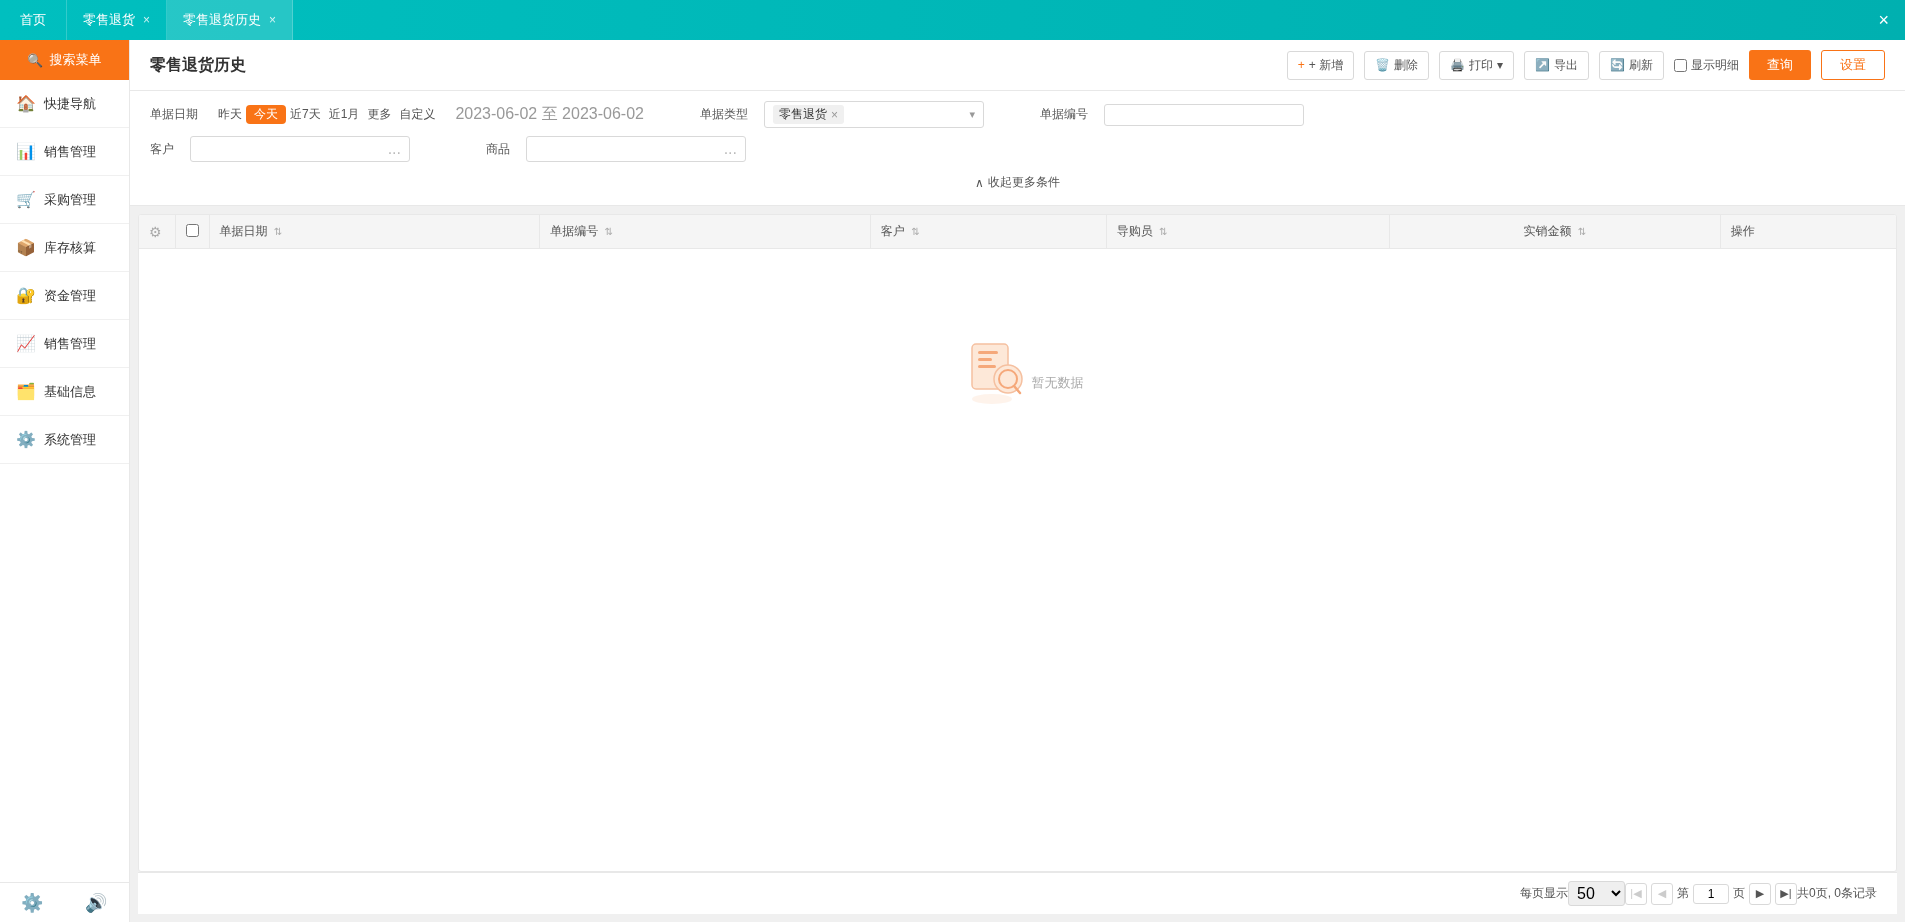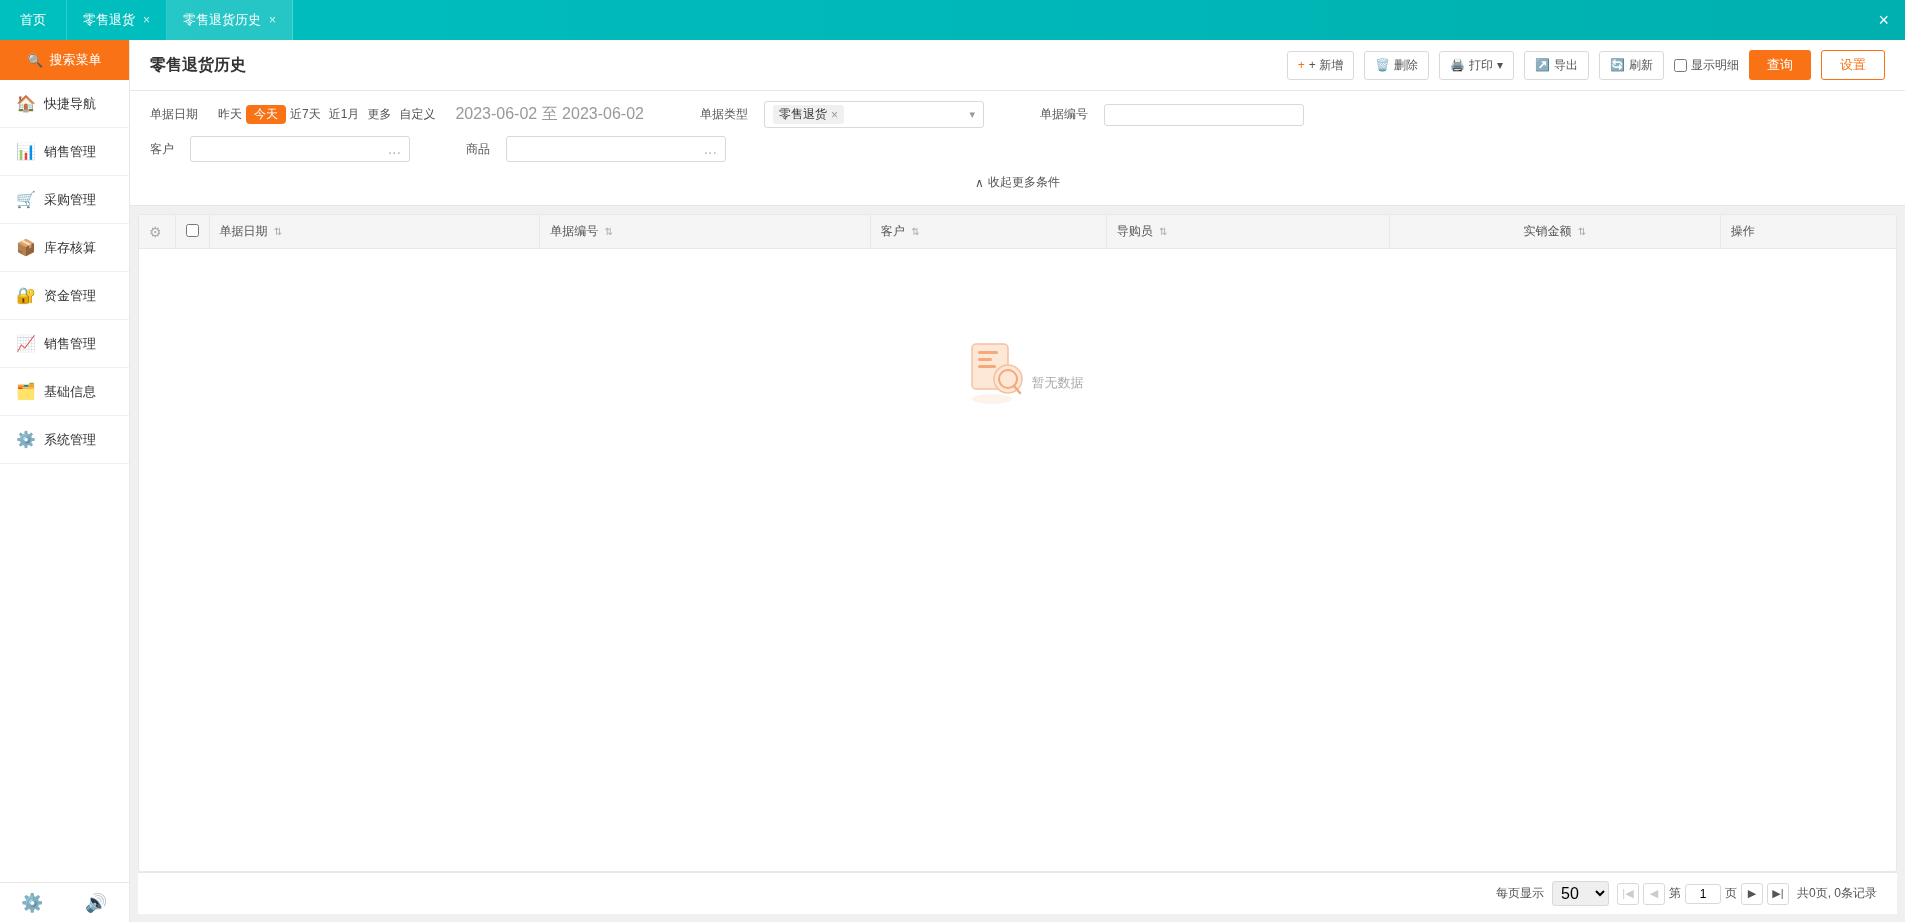--- a/index.html
+++ b/index.html
@@ -148,21 +148,21 @@
 
     
     .empty-state { display: flex; align-items: center; justify-content: center; padding: 80px 0; }
     .empty-icon { font-size: 64px; margin-bottom: 12px; }
     .empty-text { font-size: 13px; color: #aaa; }
 
     
     .pagination-bar {
       background: #fff; border-top: 1px solid #e8e8e8;
       padding: 8px 20px; display: flex; align-items: center; justify-content: flex-end;
-      gap: 8px; font-size: 12px; color: #555; flex-shrink: 0;
+      font-size: 12px; color: #555; flex-shrink: 0;
       margin: 0 8px 8px 8px;
     }
     .page-size-select { border: 1px solid #d9d9d9; border-radius: 3px; padding: 2px 4px; font-size: 16px; }
     .page-nav { display: flex; align-items: center; gap: 4px; }
     .page-btn { border: 1px solid #d9d9d9; background: #fff; width: 22px; height: 22px; border-radius: 3px; cursor: pointer; display: flex; align-items: center; justify-content: center; font-size: 11px; color: #555; }
     .page-btn:disabled { color: #ccc; cursor: not-allowed; }
     .page-input { width: 36px; border: 1px solid #d9d9d9; border-radius: 3px; text-align: center; padding: 2px 4px; font-size: 12px; }
   </style>
 </head>
 <body>
@@ -298,21 +298,21 @@
       </div>
 
       <div class="filter-row">
 
         <span class="filter-label">客户</span>
         <div class="filter-input-wrap" style="min-width:220px;">
           <input type="text" style="">
           <span class="dots">...</span>
         </div>
 
-        <span class="filter-label" style="margin-left:40px;">商品</span>
+        <span class="filter-label" style="margin-left:60px;">商品</span>
         <div class="filter-input-wrap" style="min-width:220px;">
           <input type="text" style="">
           <span class="dots">...</span>
         </div>
       </div>
 
       <div class="collapse-wrap">
         <span class="collapse-btn">
           <span>∧</span>
           <span>收起更多条件</span>

